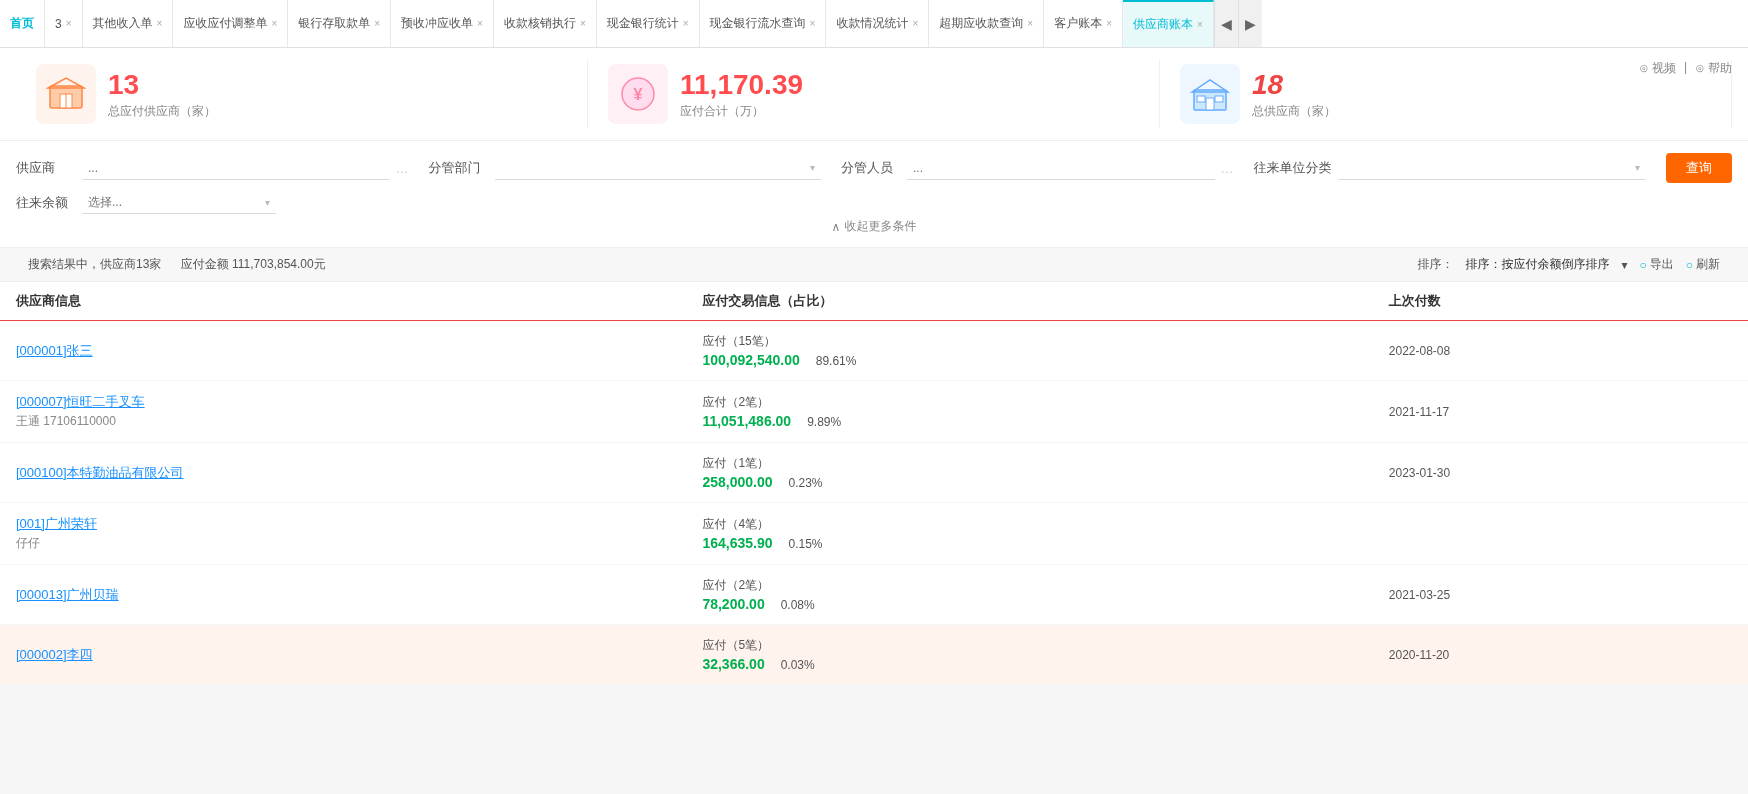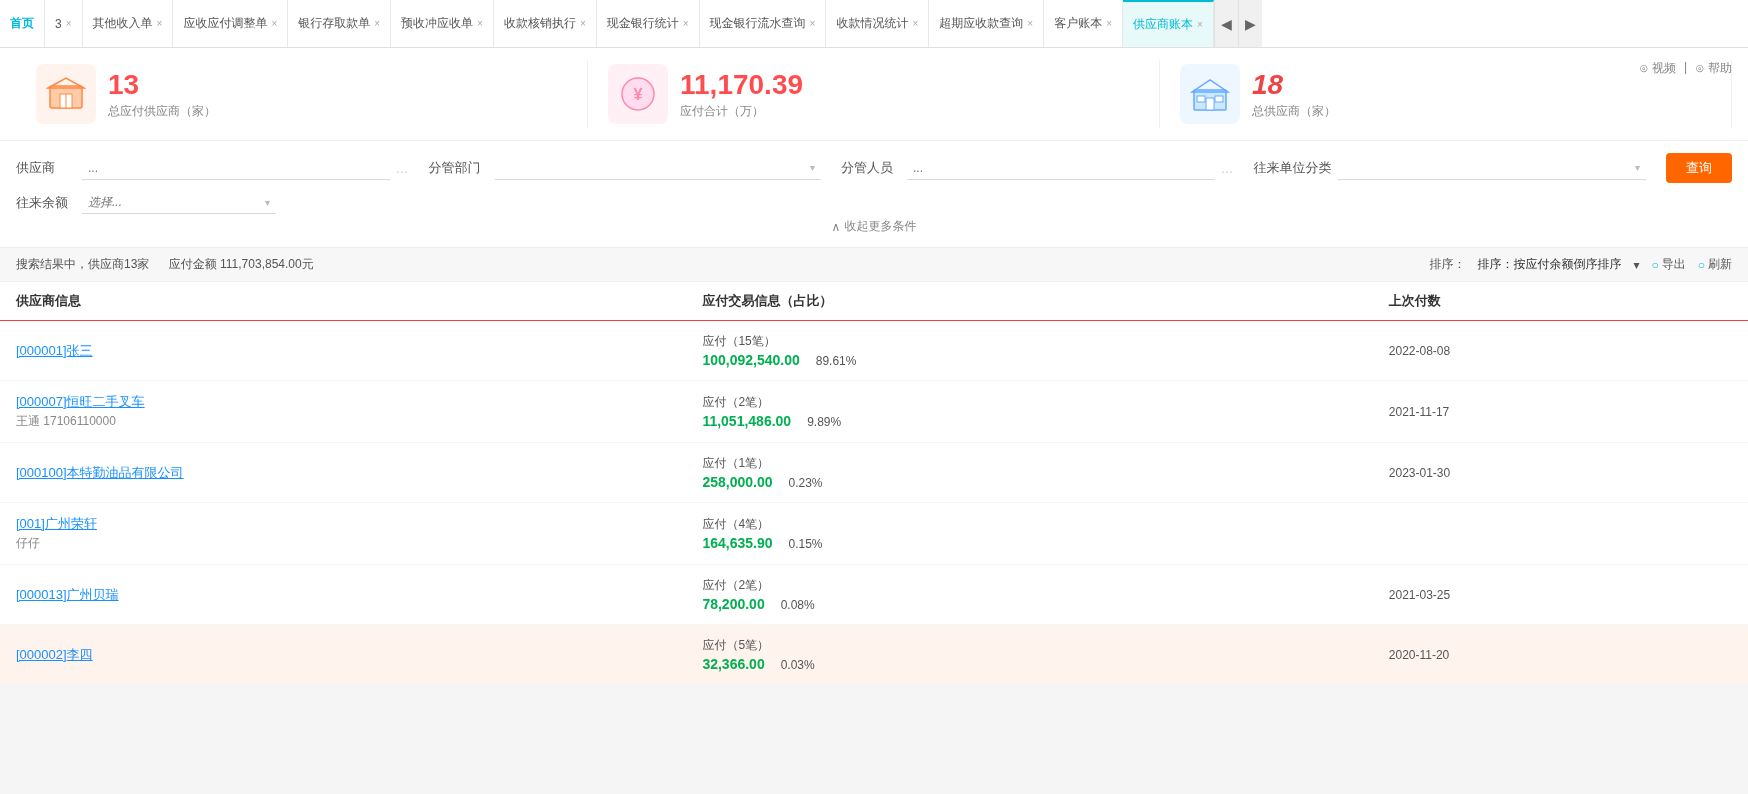--- a/index.html
+++ b/index.html
@@ -53,29 +53,29 @@
     }
     .filter-row { display: flex; align-items: center; gap: 20px; margin-bottom: 8px; }
     .filter-item { display: flex; align-items: center; gap: 6px; flex: 1; }
     .filter-label { color: #555; font-size: 13px; white-space: nowrap; min-width: 60px; }
     .filter-input {
       flex: 1; border: none; border-bottom: 1px solid #d9d9d9;
       padding: 4px 6px; font-size: 12px; color: #333;
       outline: none; background: transparent;
     }
     .filter-select-wrapper { flex: 1; display: flex; align-items: center; border-bottom: 1px solid #d9d9d9; padding: 4px 6px; }
-    .filter-select-wrapper input { border: none; outline: none; flex: 1; font-size: 12px; background: transparent; font-style: italic; }
+    .filter-select-wrapper input { border: none; outline: none; flex: 1; font-size: 12px; background: transparent; }
     .chevron-down { color: #bbb; font-size: 10px; }
     .btn-query { background: #ff6600; color: #fff; border: none; padding: 6px 20px; border-radius: 4px; cursor: pointer; font-size: 13px; white-space: nowrap; }
     .collapse-btn { display: flex; align-items: center; justify-content: center; gap: 4px; color: #888; font-size: 12px; cursor: pointer; margin-top: 4px; }
     .collapse-area { display: flex; justify-content: center; }
 
     
     .result-bar {
-      background: #f7f7f7; padding: 8px 16px;
+      background: #f7f7f7; padding: 8px 28px;
       display: flex; align-items: center; justify-content: space-between;
       border-bottom: 1px solid #eee;
     }
     .result-info { font-size: 12px; color: #555; }
     .result-info span { margin-right: 16px; }
     .result-actions { display: flex; align-items: center; gap: 12px; font-size: 12px; color: #555; }
     .result-actions .action-link { cursor: pointer; display: flex; align-items: center; gap: 3px; }
     .sort-label { color: #555; }
 
     

